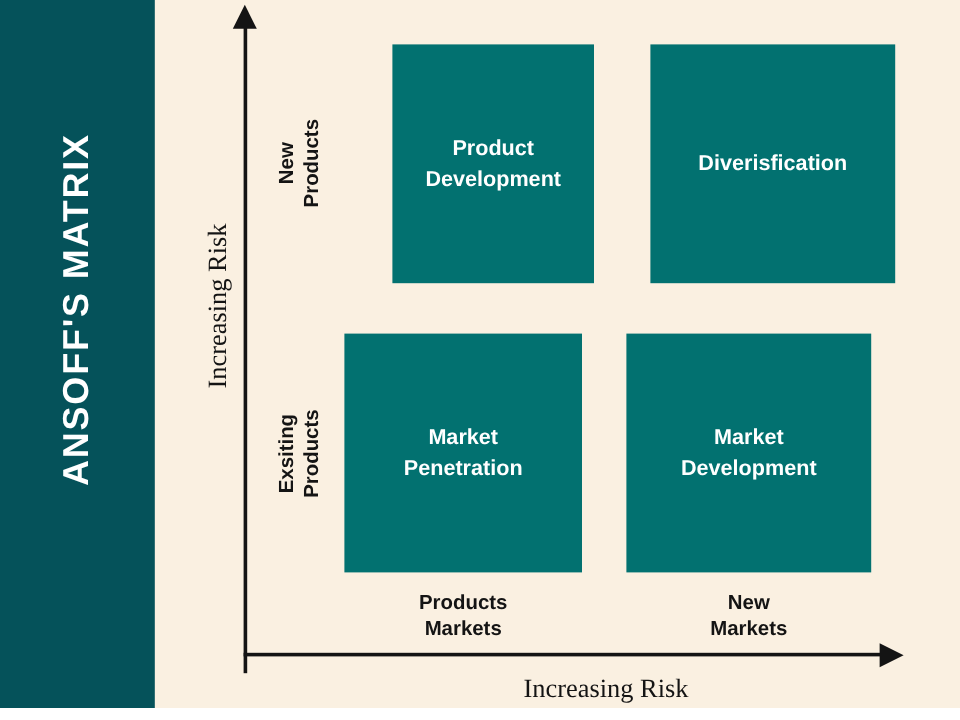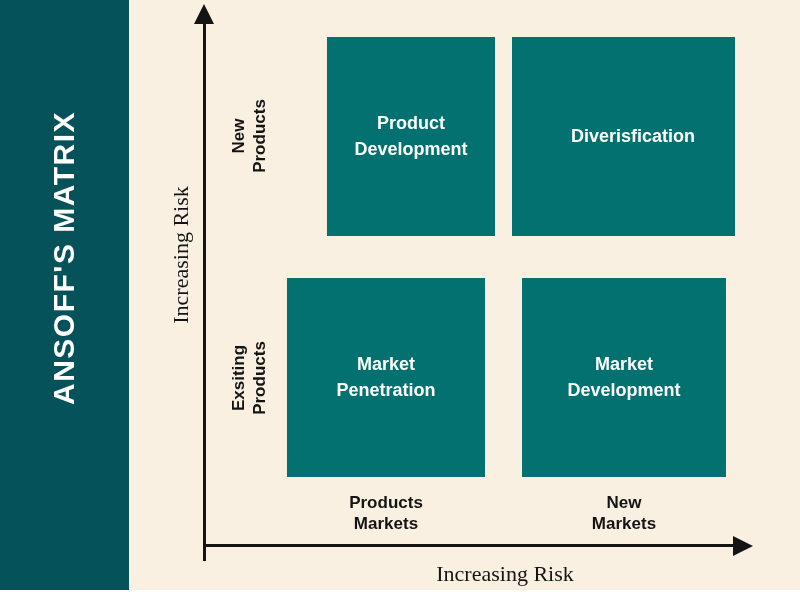--- a/index.html
+++ b/index.html
@@ -78,21 +78,21 @@
     display: flex;
     align-items: center;
     justify-content: center;
     text-align: center;
     font-weight: bold;
     font-size: 18px;
     line-height: 1.4;
     white-space: pre-line;
   }
   .quad.tl { left: 287px; top: 37px;  width: 168px; height: 199px; margin-left: 40px; }
-  .quad.tr { left: 512px; top: 37px;  width: 204px; height: 199px; padding-left: 19px; }
+  .quad.tr { left: 542px; top: 37px;  width: 204px; height: 199px; }
   .quad.bl { left: 287px; top: 278px; width: 198px; height: 199px; }
   .quad.br { left: 522px; top: 278px; width: 204px; height: 199px; }
 
   
   .cat {
     position: absolute;
     transform: translate(-50%, -50%);
     color: var(--axis, #141414);
     font-weight: bold;
     font-size: 17px;

